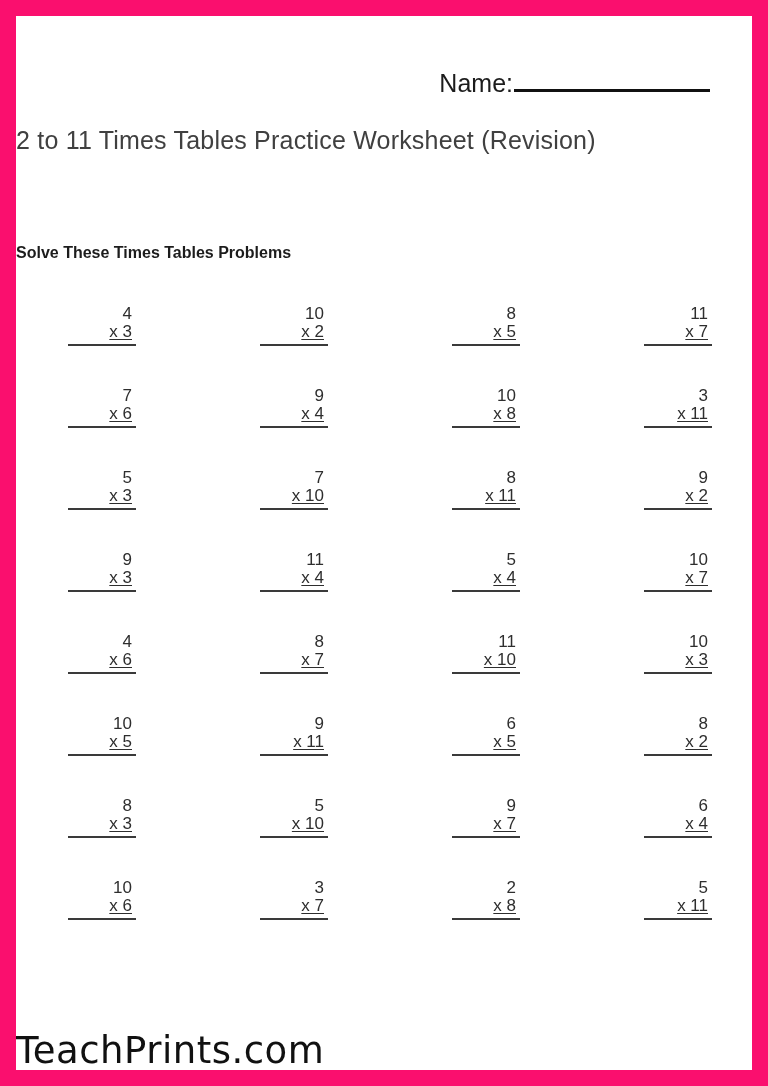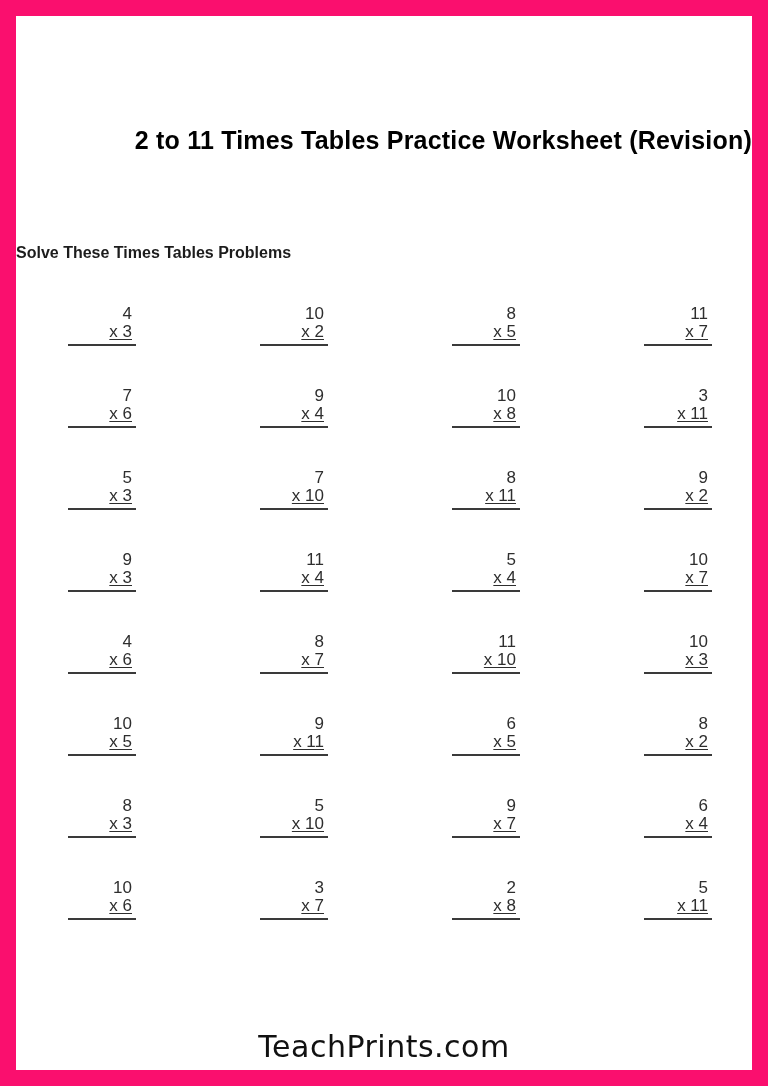--- a/index.html
+++ b/index.html
@@ -36,24 +36,24 @@
     border-bottom: 3px solid #111111;
     margin-left: 1px;
   }
 
   
   .title {
     position: absolute;
     top: 110px;
     left: 0;
     right: 0;
-    text-align: right;
+    text-align: left;
     font-size: 25px;
-    font-weight: bold;
-    color: #000000;
+    font-weight: normal;
+    color: #404040;
     letter-spacing: 0.2px;
   }
 
   
   .subtitle {
     position: absolute;
     top: 228px;
     left: 0;
     right: 22px;
     text-align: left;
@@ -94,32 +94,35 @@
     text-decoration: underline;
     text-underline-offset: 2px;
   }
 
   
   .footer {
     position: absolute;
     top: 1013px;
     left: 0;
     right: 0;
-    text-align: center;
-    font-size: 30px;
+    font-size: 37px;
     color: #111111;
     letter-spacing: 0.5px;
     font-family: "DejaVu Sans", sans-serif;
   }
 </style>
 </head>
 <body>
 
 <div class="frame" style="border-color: rgb(250, 15, 110);">
 
+  <div class="name-row">
+    <span class="name-label">Name:</span>
+    <span class="name-line"></span>
+  </div>
 
   <div class="title">2 to 11 Times Tables Practice Worksheet (Revision)</div>
 
   <div class="subtitle">Solve These Times Tables Problems</div>
 
   <div class="problems-grid">
   <div class="problem">
     <span class="top-num">4</span>
     <span class="mult">x 3</span>
   </div>

